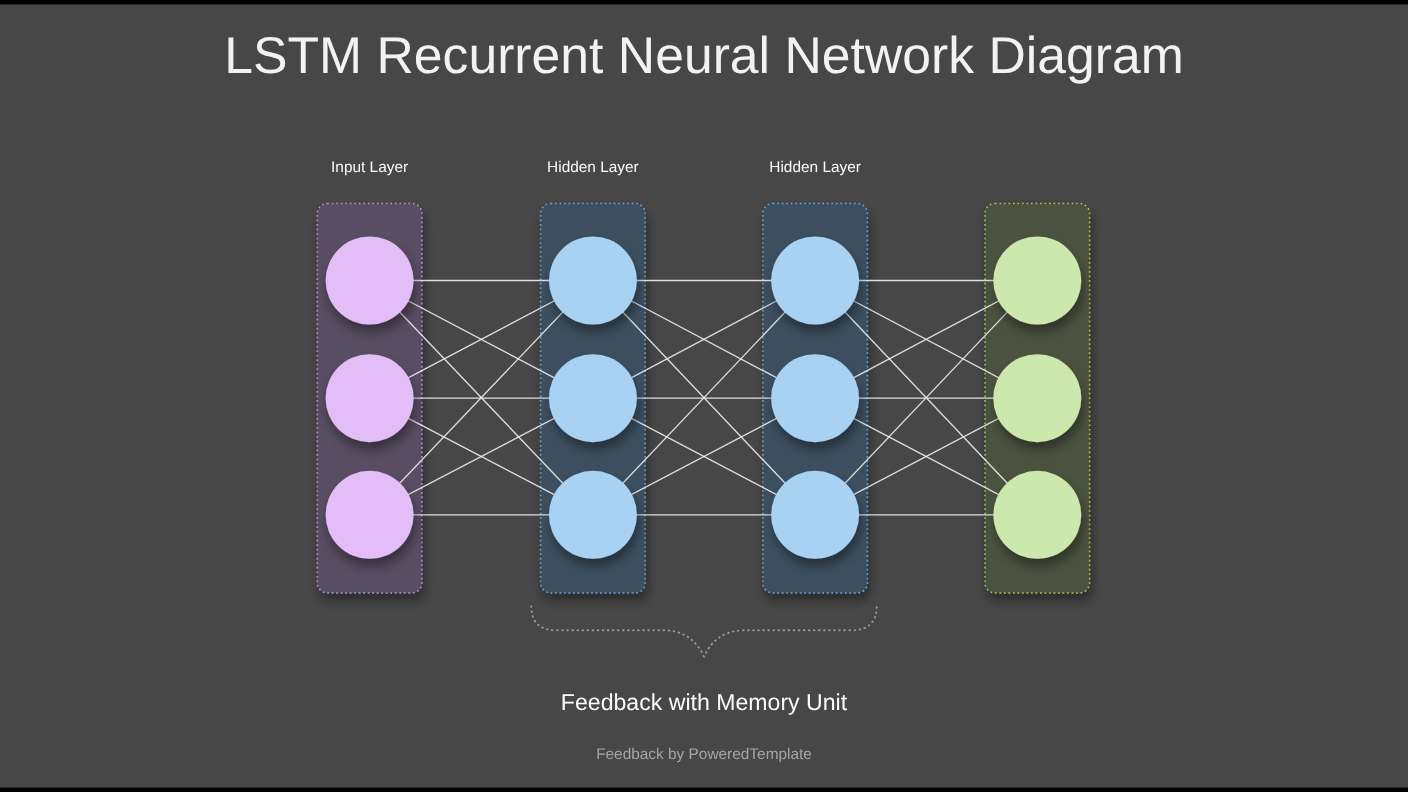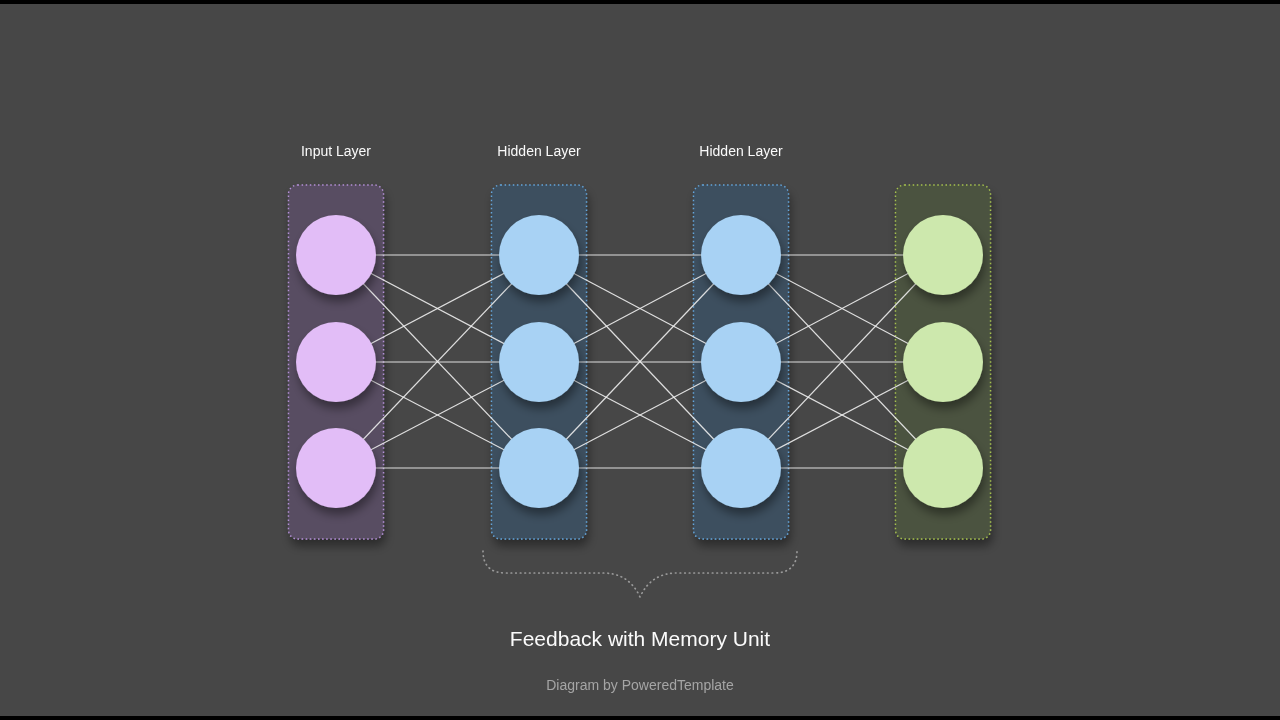--- a/index.html
+++ b/index.html
@@ -34,20 +34,21 @@
     position:absolute;top:677px;left:0;width:1280px;
     text-align:center;font-size:14px;color:#a5a5a5;
   }
 </style>
 </head>
 <body>
 
 <div class="stage" id="stage" style="background: rgb(71, 71, 71);">
   <div class="edge-bar top" style="background: rgb(0, 0, 0);"></div>
 
+  <h1 class="title" style="color: rgb(242, 242, 242);">LSTM Recurrent Neural Network Diagram</h1>
 
   <div class="layer-label col-0">Input Layer</div>
   <div class="layer-label col-1">Hidden Layer</div>
   <div class="layer-label col-2">Hidden Layer</div>
 
   <svg id="net-svg" width="1280" height="720" viewBox="0 0 1280 720">
     <defs>
       <filter id="ds" x="-40%" y="-40%" width="180%" height="190%">
         <feDropShadow dx="2" dy="7" stdDeviation="5" flood-color="#000000" flood-opacity="0.38"></feDropShadow>
       </filter>
@@ -98,16 +99,16 @@
         <circle cx="741" cy="362" r="40" fill="#a8d2f4" filter="url(#ds)"></circle>
         <circle cx="741" cy="468" r="40" fill="#a8d2f4" filter="url(#ds)"></circle>
         <circle cx="943" cy="255" r="40" fill="#cde8ad" filter="url(#ds)"></circle>
         <circle cx="943" cy="362" r="40" fill="#cde8ad" filter="url(#ds)"></circle>
         <circle cx="943" cy="468" r="40" fill="#cde8ad" filter="url(#ds)"></circle>
       </g>
     <path id="brace" d="M 483 551 Q 483 573 506 573 L 603 573 Q 629 573 640 597 Q 651 573 677 573 L 774 573 Q 797 573 797 551" fill="none" stroke="#9a9a9a" stroke-width="1.7" stroke-dasharray="0.6 4" stroke-linecap="round"></path>
   </svg>
 
   <div class="brace-label">Feedback with Memory Unit</div>
-  <div class="footer">Diagram by PoweredTemplate</div>
+  <div class="footer">Feedback by PoweredTemplate</div>
 
   <div class="edge-bar bottom" style="background: rgb(0, 0, 0);"></div>
 </div>
 
 </body></html>

